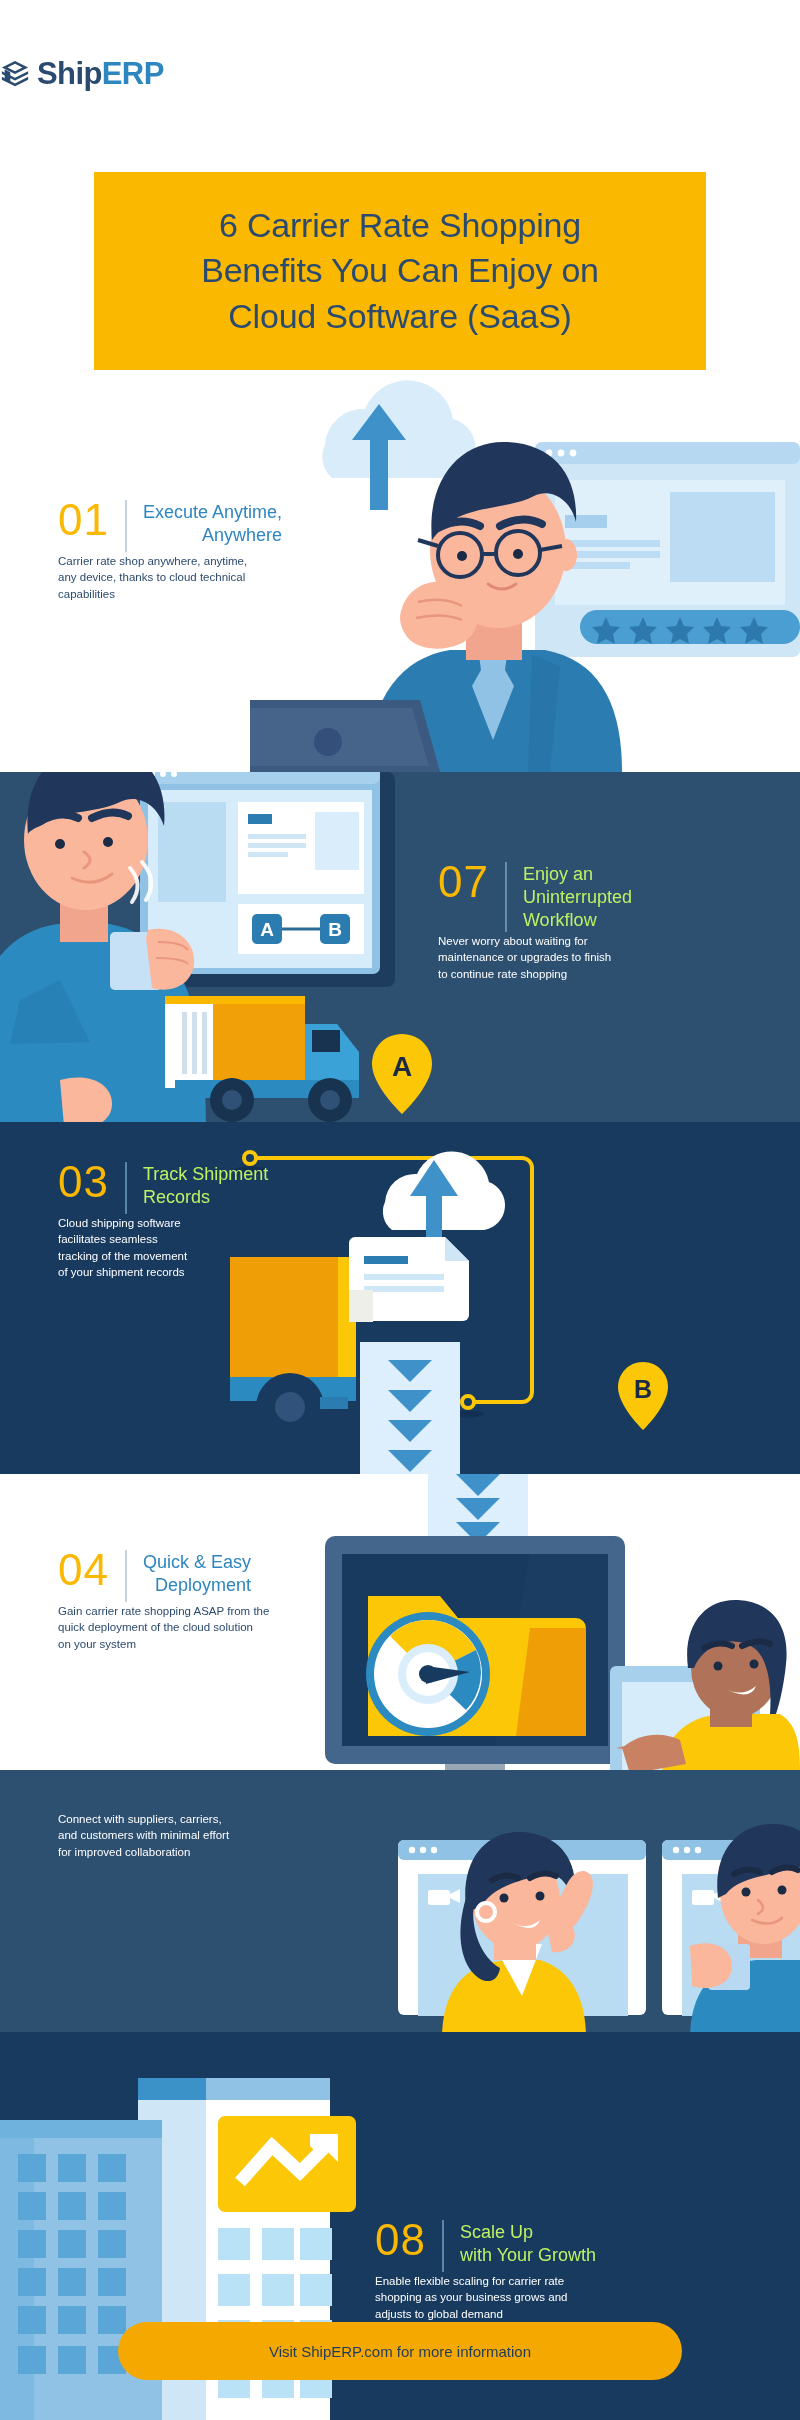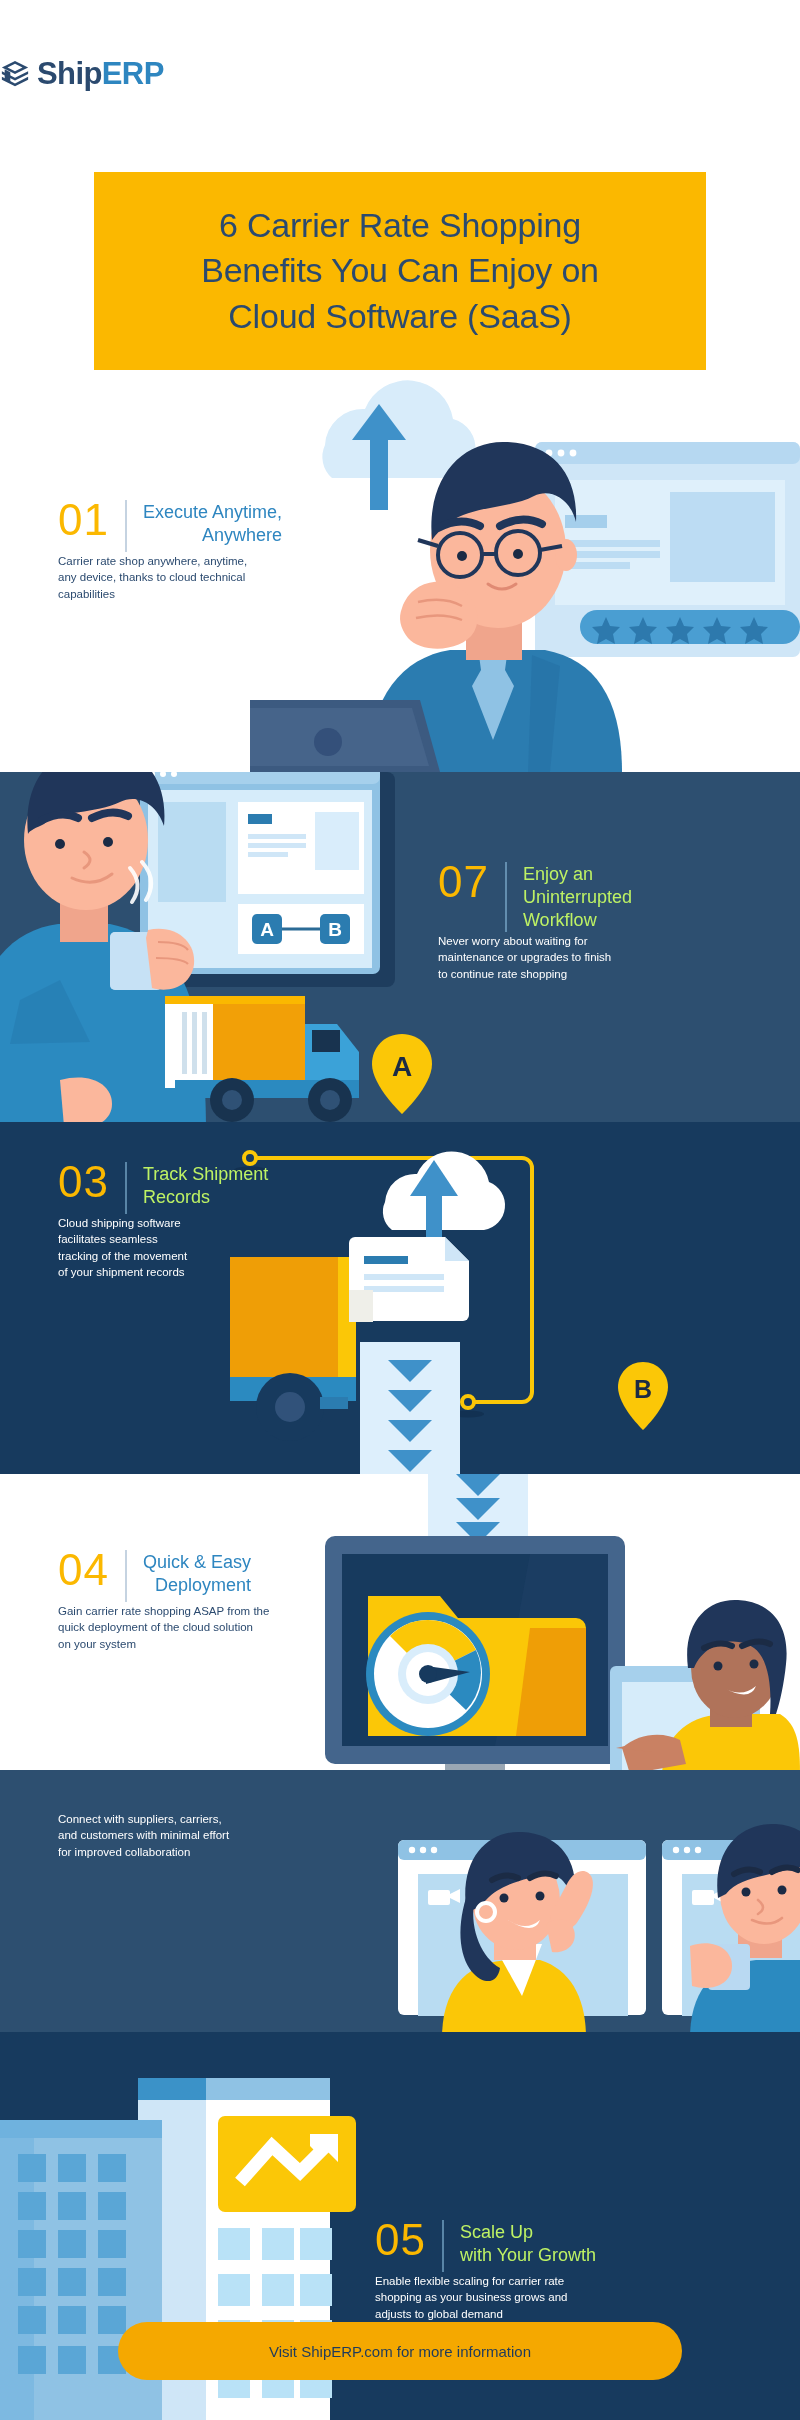--- a/index.html
+++ b/index.html
@@ -535,21 +535,21 @@
 
       <g>
         <rect x="218" y="74" width="138" height="96" rx="7" fill="#fbc707"></rect>
         <path d="M240 140 L272 104 L300 130 L330 100" stroke="#ffffff" stroke-width="13" fill="none" stroke-linejoin="miter"></path>
         <path d="M310 92 h28 v28 l-11 -11 -6 6 -11 -11 Z" fill="#ffffff"></path>
       </g>
     </svg>
 
     <div class="block dark" style="left:375px; top:186px; width:300px;">
       <div class="head-row">
-        <div class="num">05</div>
+        <div class="num">08</div>
         <div class="divider"></div>
         <div class="htxt">Scale Up
 with Your Growth</div>
       </div>
       <div class="body">Enable flexible scaling for carrier rate
 shopping as your business grows and
 adjusts to global demand</div>
     </div>
   </div>
 

